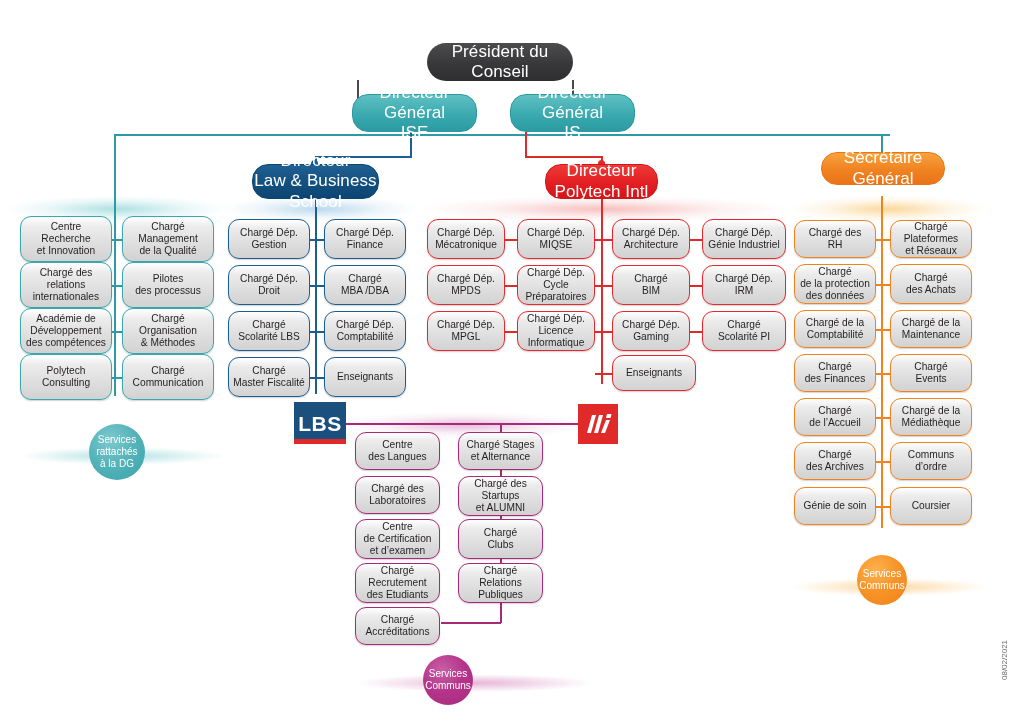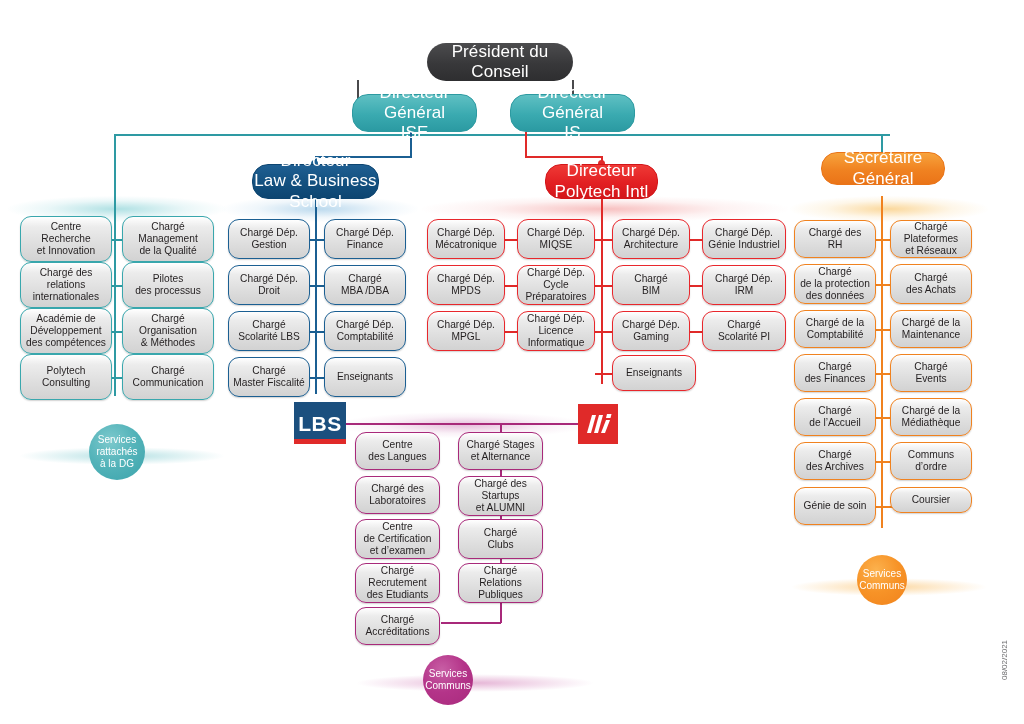--- a/index.html
+++ b/index.html
@@ -303,21 +303,21 @@
   <div class="node leaf o" style="left:890px;top:264px;width:82px;height:40px;">Chargé
 des Achats</div>
   <div class="node leaf o" style="left:890px;top:310px;width:82px;height:38px;">Chargé de la
 Maintenance</div>
   <div class="node leaf o" style="left:890px;top:354px;width:82px;height:38px;">Chargé
 Events</div>
   <div class="node leaf o" style="left:890px;top:398px;width:82px;height:38px;">Chargé de la
 Médiathèque</div>
   <div class="node leaf o" style="left:890px;top:442px;width:82px;height:38px;">Communs
 d’ordre</div>
-  <div class="node leaf o" style="left:890px;top:487px;width:82px;height:26px;text-align:right;">Coursier</div>
+  <div class="node leaf o" style="left:890px;top:487px;width:82px;height:38px;text-align:right;">Coursier</div>
 
   <div class="circle-glow o" style="left:790px;top:578px;width:198px;"></div>
   <div class="circle o" style="left:857px;top:555px;width:50px;height:50px;">Services
 Communs</div>
 
   <div class="ln h c-mag" style="left:340px;top:423px;width:250px;"></div>
   <div class="ln v c-mag" style="left:500px;top:423px;height:200px;"></div>
   <div class="ln h c-mag" style="left:494px;top:450px;width:18px;"></div>
   <div class="ln h c-mag" style="left:494px;top:494px;width:18px;"></div>
   <div class="ln h c-mag" style="left:494px;top:538px;width:18px;"></div>

